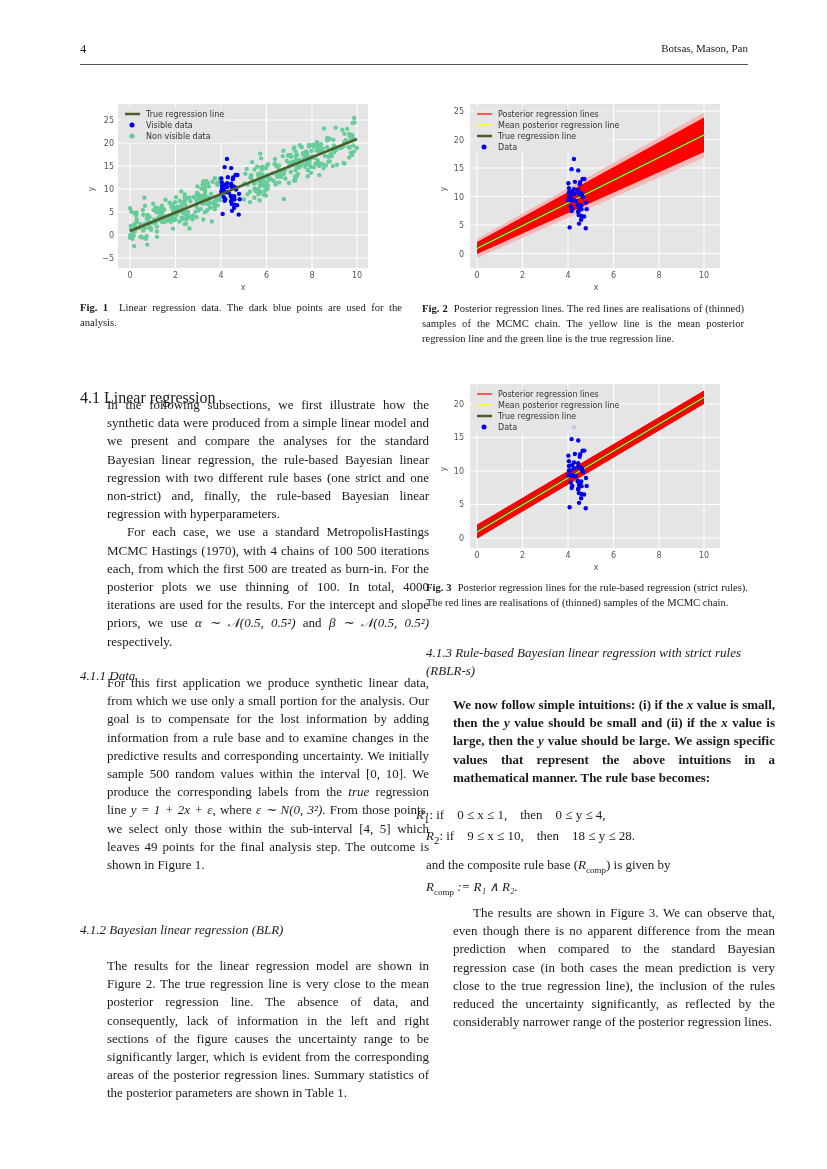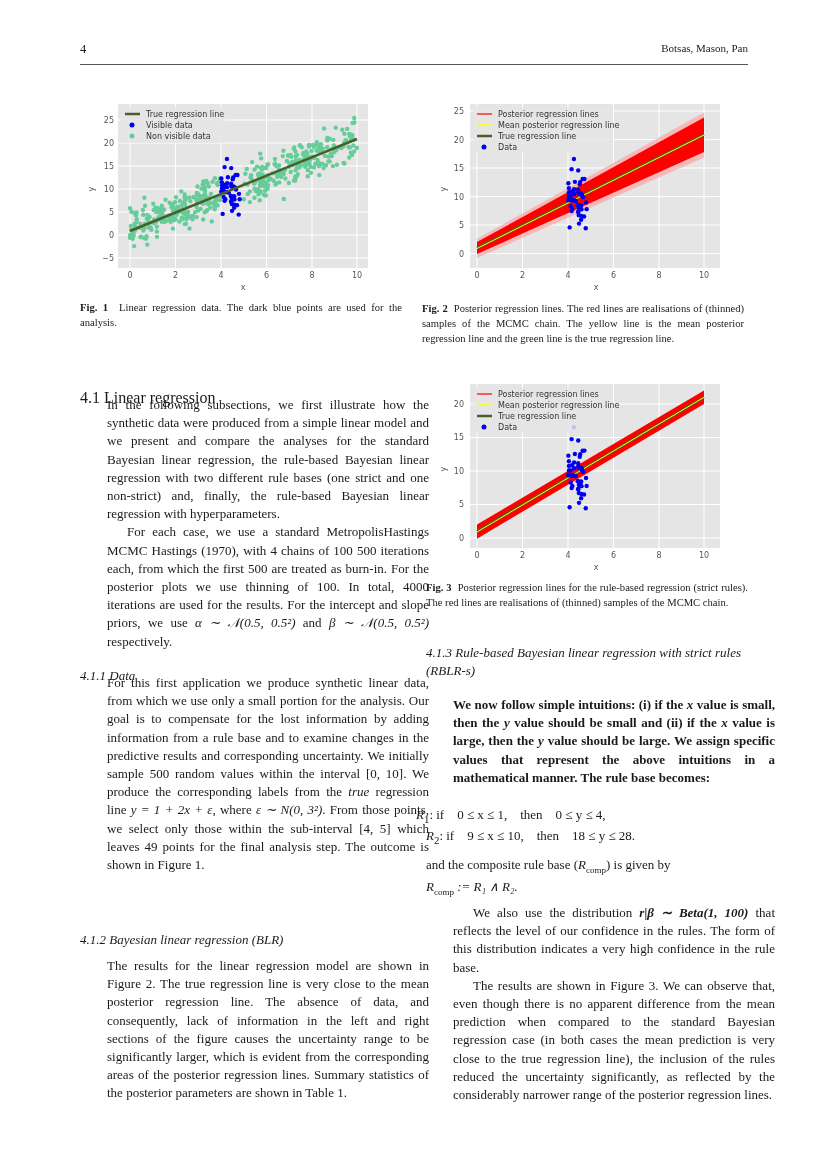--- a/index.html
+++ b/index.html
@@ -806,35 +806,34 @@
   <p class="para">In the following subsections, we first illustrate how the synthetic data were produced from a simple linear model and we present and compare the analyses for the standard Bayesian linear regression, the rule-based Bayesian linear regression with two different rule bases (one strict and one non-strict) and, finally, the rule-based Bayesian linear regression with hyperparameters.</p>
   <p class="para indent"><span>For each case, we use a standard MetropolisHastings MCMC Hastings (1970), with 4 chains of 100 500 iterations each, from which the first 500 are treated as burn-in. For the posterior plots we use thinning of 100. In total, 4000 iterations are used for the results. For the intercept and slope priors, we use </span><span class="math">α ∼ 𝒩(0.5, 0.5²)</span><span> and </span><span class="math">β ∼ 𝒩(0.5, 0.5²)</span><span> respectively.</span></p>
 </div>
 
 <div class="abs subsec-title" style="left:80px; top:667px;">4.1.1 Data</div>
 
 <div class="col col-left" style="top:674px;">
   <p class="para"><span>For this first application we produce synthetic linear data, from which we use only a small portion for the analysis. Our goal is to compensate for the lost information by adding information from a rule base and to examine changes in the predictive results and corresponding uncertainty. We initially sample 500 random values within the interval </span><span>[0, 10]</span><span>. We produce the corresponding labels from the </span><i>true</i><span> regression line </span><span class="math">y = 1 + 2x + ε</span><span>, where </span><span class="math">ε ∼ N(0, 3²)</span><span>. From those points, we select only those within the sub-interval </span><span>[4, 5]</span><span> which leaves 49 points for the final analysis step. The outcome is shown in Figure 1.</span></p>
 </div>
 
-<div class="abs subsec-title" style="left:80px; top:921px;margin-top:10px;">4.1.2 Bayesian linear regression (BLR)</div>
+<div class="abs subsec-title" style="left:80px; top:921px;">4.1.2 Bayesian linear regression (BLR)</div>
 
 <div class="col col-left" style="top:957px;">
   <p class="para">The results for the linear regression model are shown in Figure 2. The true regression line is very close to the mean posterior regression line. The absence of data, and consequently, lack of information in the left and right sections of the figure causes the uncertainty range to be significantly larger, which is evident from the corresponding areas of the posterior regression lines. Summary statistics of the posterior parameters are shown in Table 1.</p>
 </div>
 
 <div class="abs subsec-title" style="left:426px; top:644px; width:322px;">4.1.3 Rule-based Bayesian linear regression with strict rules (RBLR-s)</div>
 
 <div class="col col-right" style="top:696px;font-weight:bold;">
   <p class="para"><span>We now follow simple intuitions: (i) if the </span><span class="math">x</span><span> value is small, then the </span><span class="math">y</span><span> value should be small and (ii) if the </span><span class="math">x</span><span> value is large, then the </span><span class="math">y</span><span> value should be large. We assign specific values that represent the above intuitions in a mathematical manner. The rule base becomes:</span></p>
 </div>
 
 <div class="abs eq-line" style="left:416px; top:805px;"><span class="math">R</span><sub>1</sub><span>: if    0 ≤ x ≤ 1,    then    0 ≤ y ≤ 4,</span></div>
 <div class="abs eq-line" style="left:426px; top:826px;"><span class="math">R</span><sub>2</sub><span>: if    9 ≤ x ≤ 10,    then    18 ≤ y ≤ 28.</span></div>
 
 <div class="abs" style="left:426px; top:852px; font-size:13px; line-height:25px;"><span>and the composite rule base (</span><span class="math">R</span><sub style="font-size:9px;">comp</sub><span>) is given by</span></div>
 
 <div class="abs eq-line" style="left:426px; top:877px;"><span class="math">R</span><sub style="font-size:9px;">comp</sub><span class="math"> := R₁ ∧ R₂.</span></div>
 
 <div class="col col-right" style="top:904px;">
-  <p class="para indent"><span>We also use the distribution </span><b class="math">r|β ∼ Beta(1, 100)</b><span> that reflects the level of our confidence in the rules. The form of this distribution indicates a very high confidence in the rule base.</span></p>
   <p class="para indent">The results are shown in Figure 3. We can observe that, even though there is no apparent difference from the mean prediction when compared to the standard Bayesian regression case (in both cases the mean prediction is very close to the true regression line), the inclusion of the rules reduced the uncertainty significantly, as reflected by the considerably narrower range of the posterior regression lines.</p>
 </div>
 
 </body></html>

